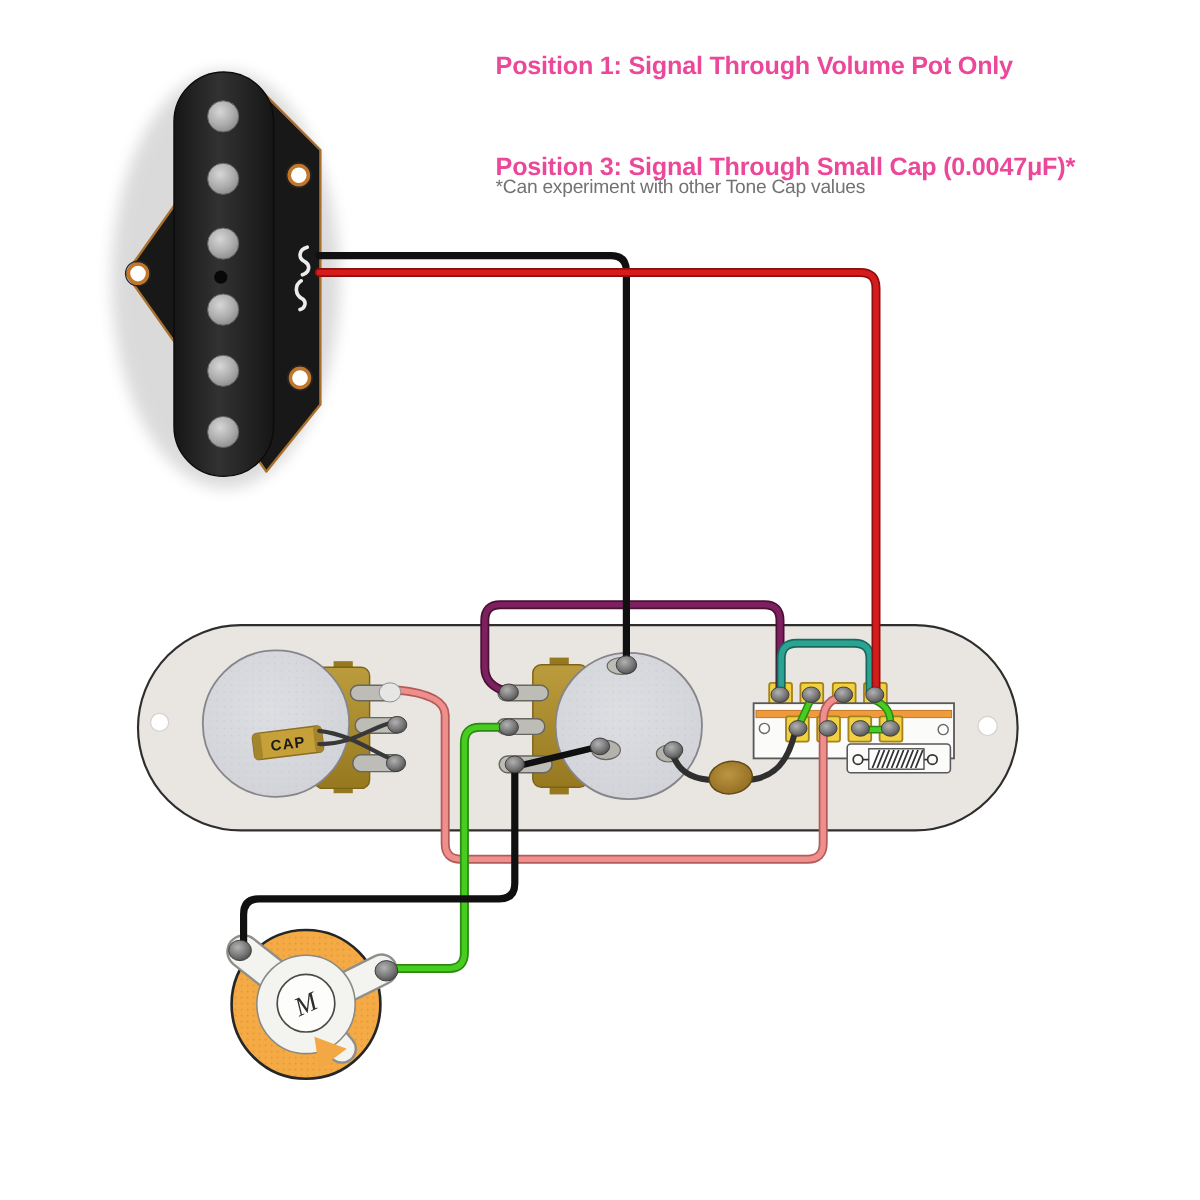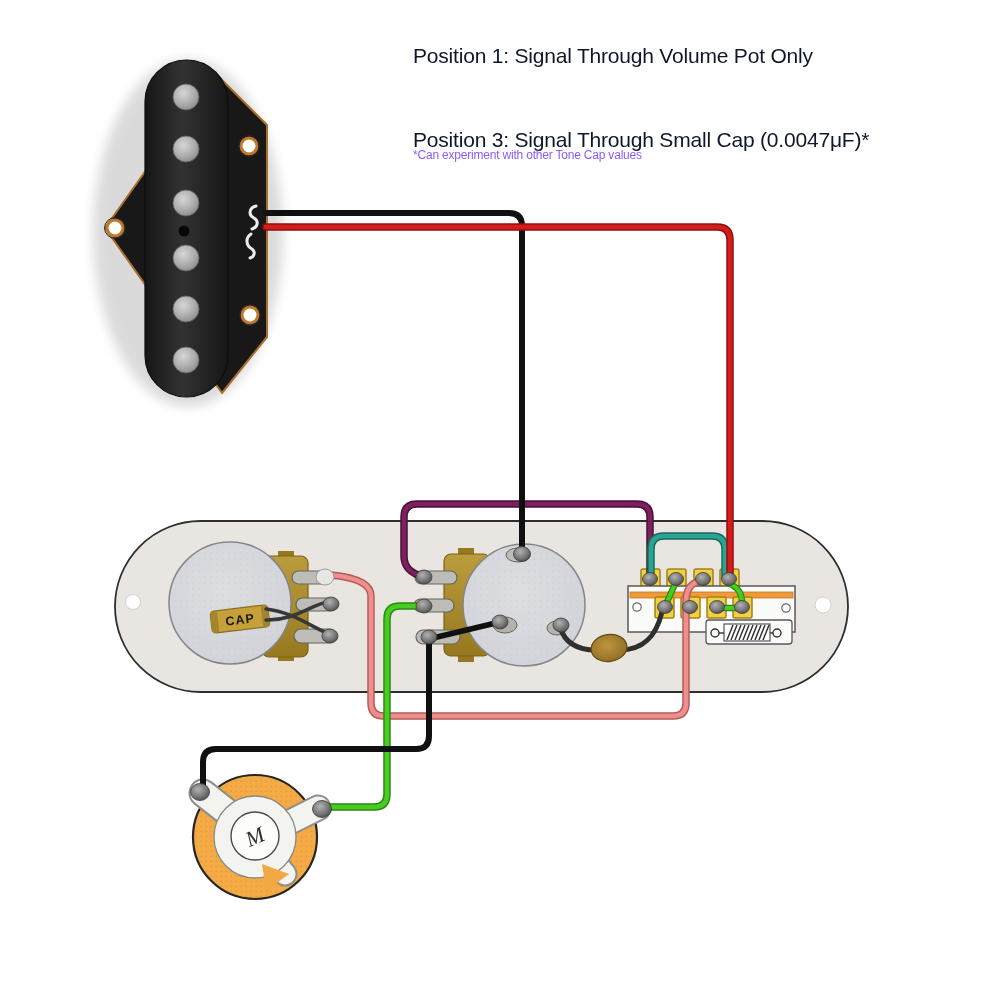--- a/index.html
+++ b/index.html
@@ -1,20 +1,20 @@
 <!DOCTYPE html>
 <html><head>
 <meta charset="utf-8">
 <style>
   html,body{margin:0;padding:0;background:#fff;}
   #canvas{position:relative;width:1000px;height:1000px;background:#ffffff;overflow:hidden;
           font-family:"Liberation Sans",sans-serif;}
-  .ann{position:absolute;left:413px;color:#0f172a;font-weight:400;font-size:21px;
+  .ann{position:absolute;left:413px;color:#ec4899;font-weight:700;font-size:21px;
        letter-spacing:-0.2px;white-space:nowrap;}
-  .ann.foot{font-weight:400;font-size:12px;color:#8b5cf6;}
+  .ann.foot{font-weight:400;font-size:16px;color:#737373;}
   #diagram{position:absolute;left:0;top:0;}
 </style>
 </head>
 <body>
 
 <div id="canvas">
 
   <div class="ann" style="top:44px">Position 1: Signal Through Volume Pot Only</div>
   <div class="ann" style="top:128px">Position 3: Signal Through Small Cap (0.0047μF)*</div>
   <div class="ann foot" style="top:148px">*Can experiment with other Tone Cap values</div>

